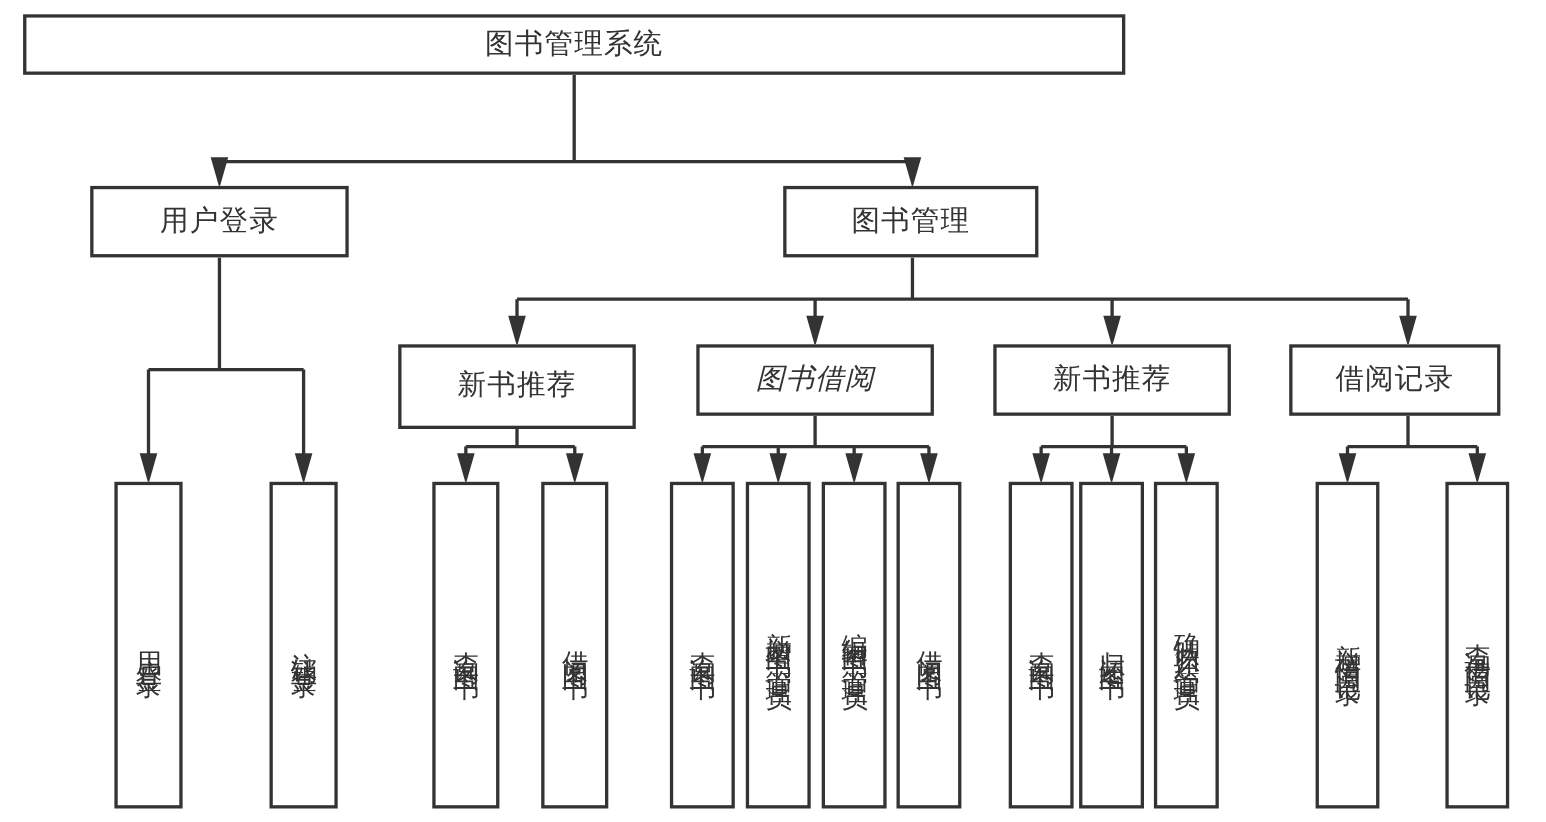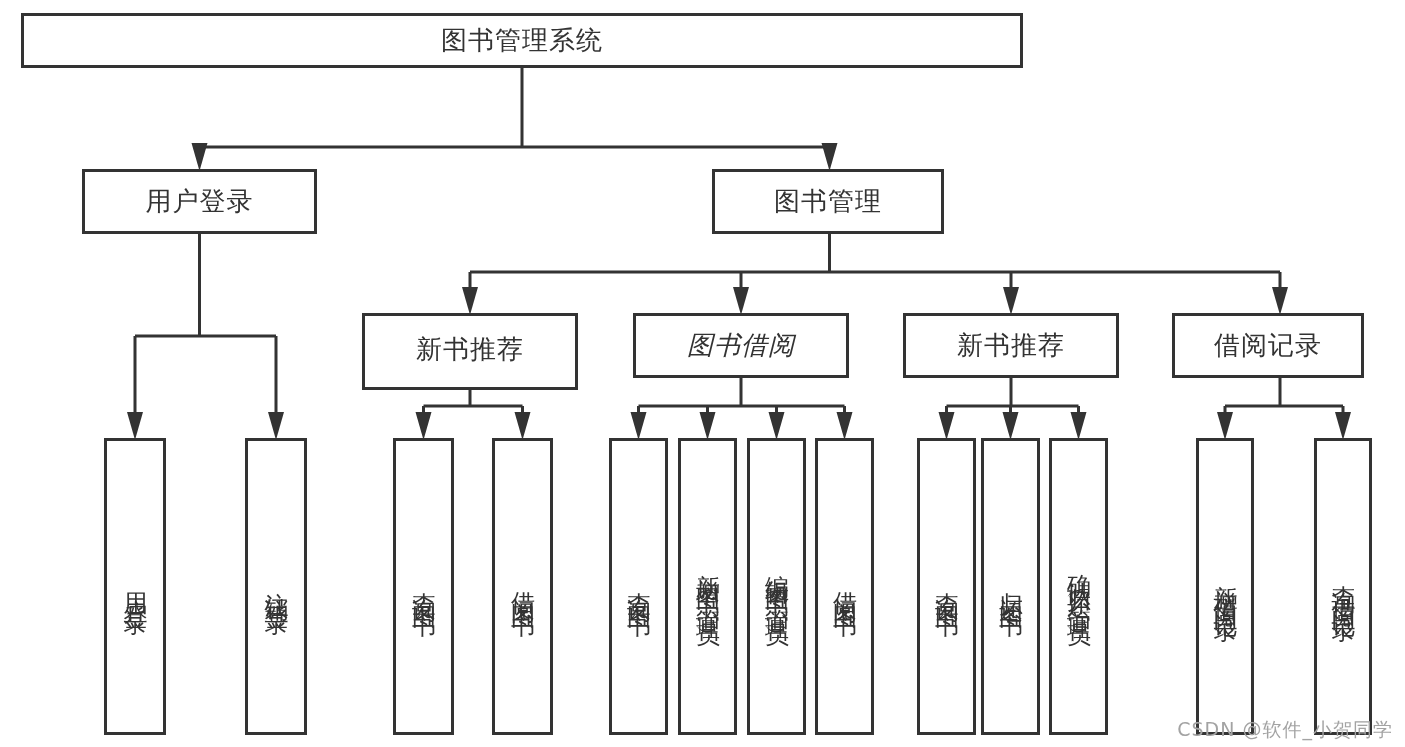--- a/index.html
+++ b/index.html
@@ -70,14 +70,13 @@
       <div class="node v" style="left: 609px; top: 438px; width: 59px; height: 297px;">查询图书</div>
       <div class="node v" style="left: 678px; top: 438px; width: 59px; height: 297px;">新增图书（管理员）</div>
       <div class="node v" style="left: 747px; top: 438px; width: 59px; height: 297px;">编辑图书（管理员）</div>
       <div class="node v" style="left: 815px; top: 438px; width: 59px; height: 297px;">借阅图书</div>
       <div class="node v" style="left: 917px; top: 438px; width: 59px; height: 297px;">查询图书</div>
       <div class="node v" style="left: 981px; top: 438px; width: 59px; height: 297px;">归还图书</div>
       <div class="node v" style="left: 1049px; top: 438px; width: 59px; height: 297px;">确认归还（管理员）</div>
       <div class="node v" style="left: 1196px; top: 438px; width: 58px; height: 297px;">新增借阅记录</div>
       <div class="node v" style="left: 1314px; top: 438px; width: 58px; height: 297px;">查询借阅记录</div>
     </div>
-  <div class="watermark">CSDN @软件_小贺同学</div>
 </div>
 
 </body></html>

